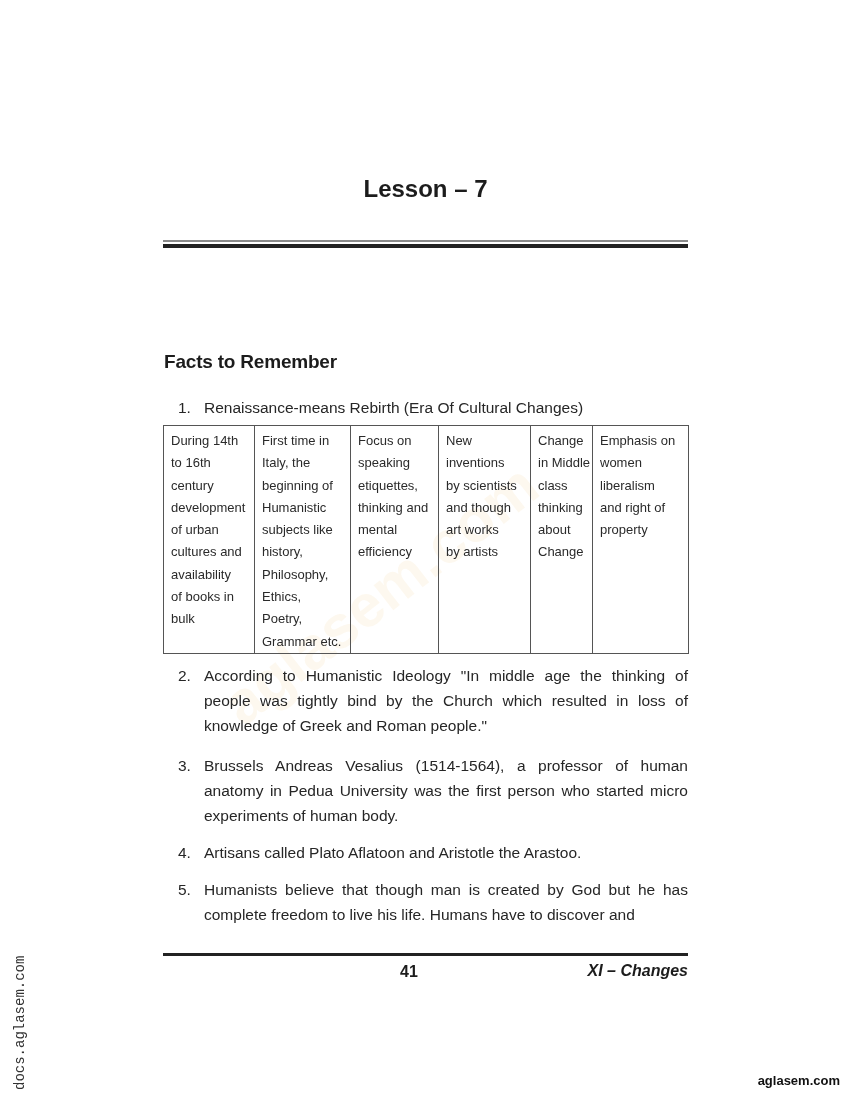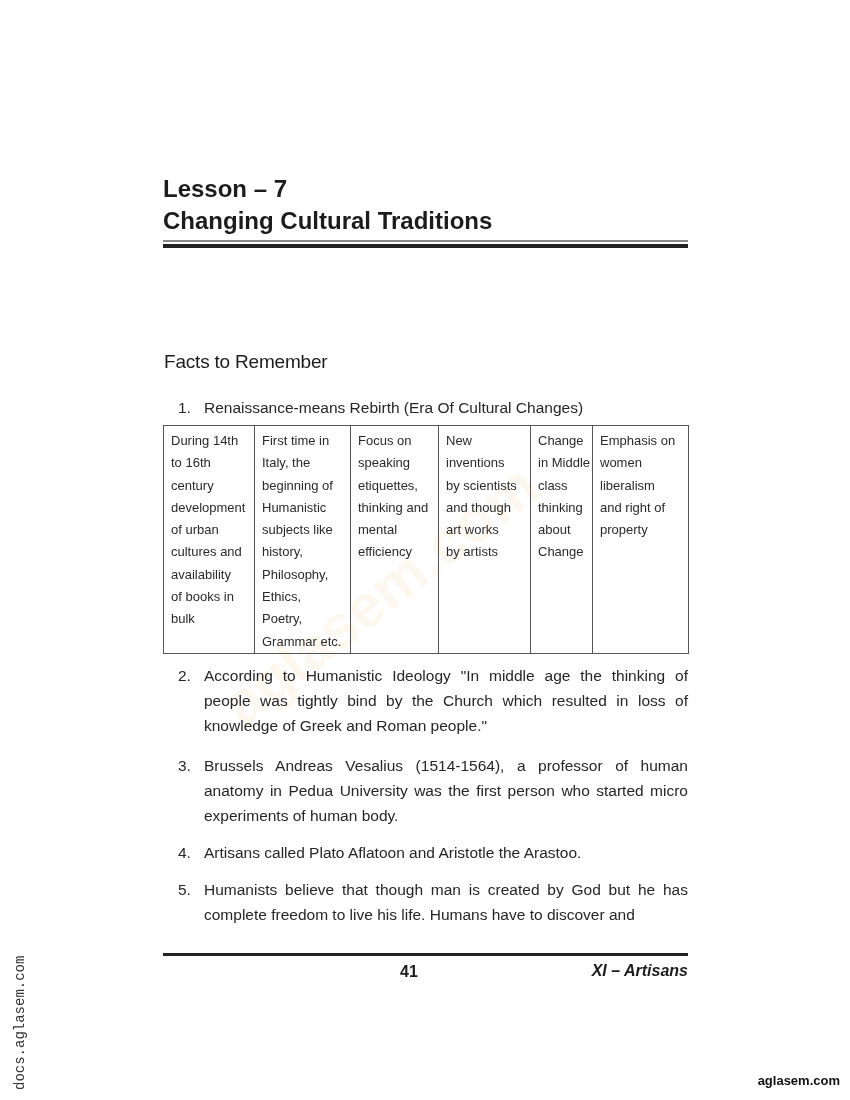--- a/index.html
+++ b/index.html
@@ -3,27 +3,27 @@
   <meta charset="utf-8">
   <style>
     html, body { margin: 0; padding: 0; }
     body {
       width: 850px; height: 1100px; position: relative; overflow: hidden;
       background: #ffffff; color: #1a1a1a;
       font-family: "Liberation Sans", "DejaVu Sans", sans-serif;
     }
     .page { position: absolute; left: 0; top: 0; width: 850px; height: 1100px; }
 
-    .title-block { position: absolute; left: 163px; top: 172px; width: 525px; }
+    .title-block { position: absolute; left: 163px; top: 172px; width: 525px; text-align: center; }
     .lesson-no { font-size: 24px; font-weight: bold; line-height: 34px; margin: 0; color: #1c1c1c; }
     .lesson-title { font-size: 24px; font-weight: bold; line-height: 30px; margin: 0; color: #1c1c1c; }
     .rule-thin { position: absolute; left: 163px; top: 240px; width: 525px; height: 2px; background: #8a8a8a; }
     .rule-thick { position: absolute; left: 163px; top: 244px; width: 525px; height: 4px; background: #222; }
 
-    .section-heading { position: absolute; left: 164px; top: 351px; font-size: 19px; font-weight: normal; margin: 0; color: #1c1c1c; letter-spacing: -0.2px; }
+    .section-heading { position: absolute; left: 164px; top: 351px; font-size: 19px; font-weight: bold; margin: 0; color: #1c1c1c; letter-spacing: -0.2px; }
 
     .fact { position: absolute; left: 178px; width: 510px; font-size: 15.5px; line-height: 25px; color: #262626; }
     .fact .num { position: absolute; left: 0; top: 0; width: 25px; }
     .fact .txt { margin-left: 26px; display: block; text-align: justify; }
 
     .facts-table { position: absolute; left: 163px; top: 425px; width: 525px; height: 225px;
       border-collapse: collapse; table-layout: fixed; border-radius: 31px; }
     .facts-table td { border: 1.5px solid #555; vertical-align: top; padding: 4px 0 0 7px;
       font-size: 13px; line-height: 22.3px; color: #2a2a2a; }
     .facts-table td span { display: block; }
@@ -41,21 +41,20 @@
   </style>
 </head>
 <body>
 
 <div class="page">
 
   <div class="bg-watermark">aglasem.com</div>
 
   <div class="title-block">
     <h1 class="lesson-no">Lesson – 7</h1>
-    <h2 class="lesson-title">Changing Cultural Traditions</h2>
   </div>
   <div class="rule-thin"></div>
   <div class="rule-thick"></div>
 
   <h3 class="section-heading">Facts to Remember</h3>
 
   <div class="fact" style="top:395px">
     <span class="num">1.</span>
     <span class="txt">Renaissance-means Rebirth (Era Of Cultural Changes)</span>
   </div>
@@ -144,17 +143,17 @@
     <span class="txt">Artisans called Plato Aflatoon and Aristotle the Arastoo.</span>
   </div>
 
   <div class="fact" style="top:877px">
     <span class="num">5.</span>
     <span class="txt">Humanists believe that though man is created by God but he has complete freedom to live his life. Humans have to discover and</span>
   </div>
 
   <div class="footer-rule"></div>
   <div class="page-number">41</div>
-  <div class="footer-subject">XI – Artisans</div>
+  <div class="footer-subject">XI – Changes</div>
 
   <div class="side-watermark">docs.aglasem.com</div>
   <div class="corner-brand">aglasem.com</div>
 </div>
 
 </body></html>

